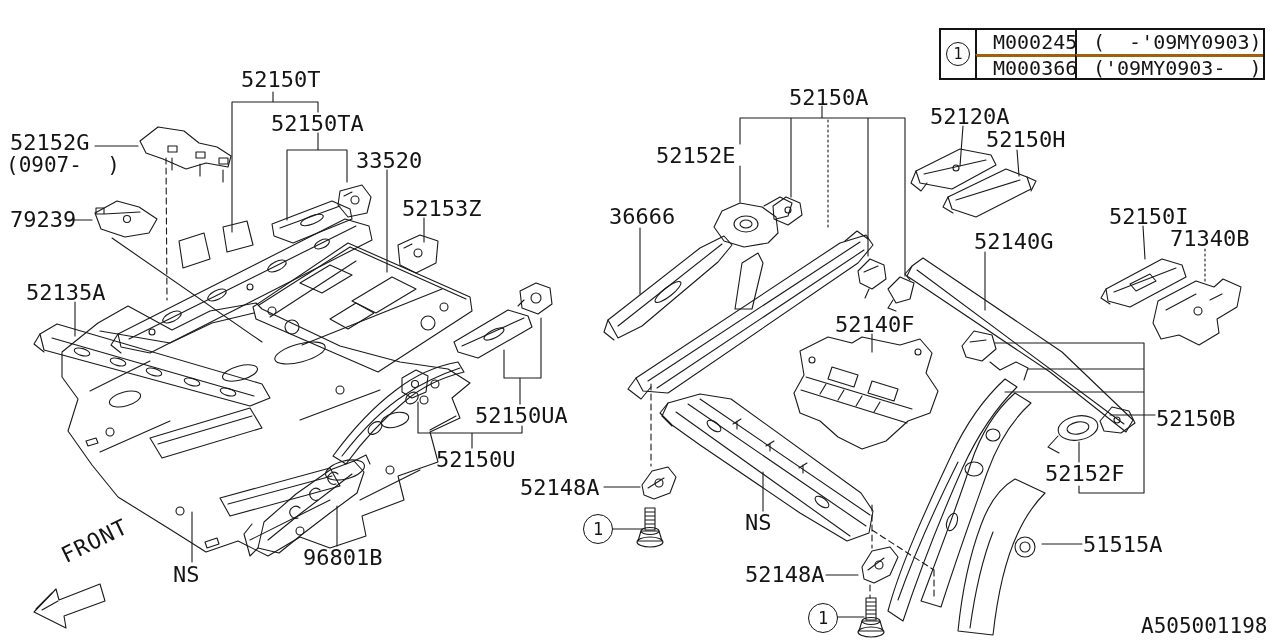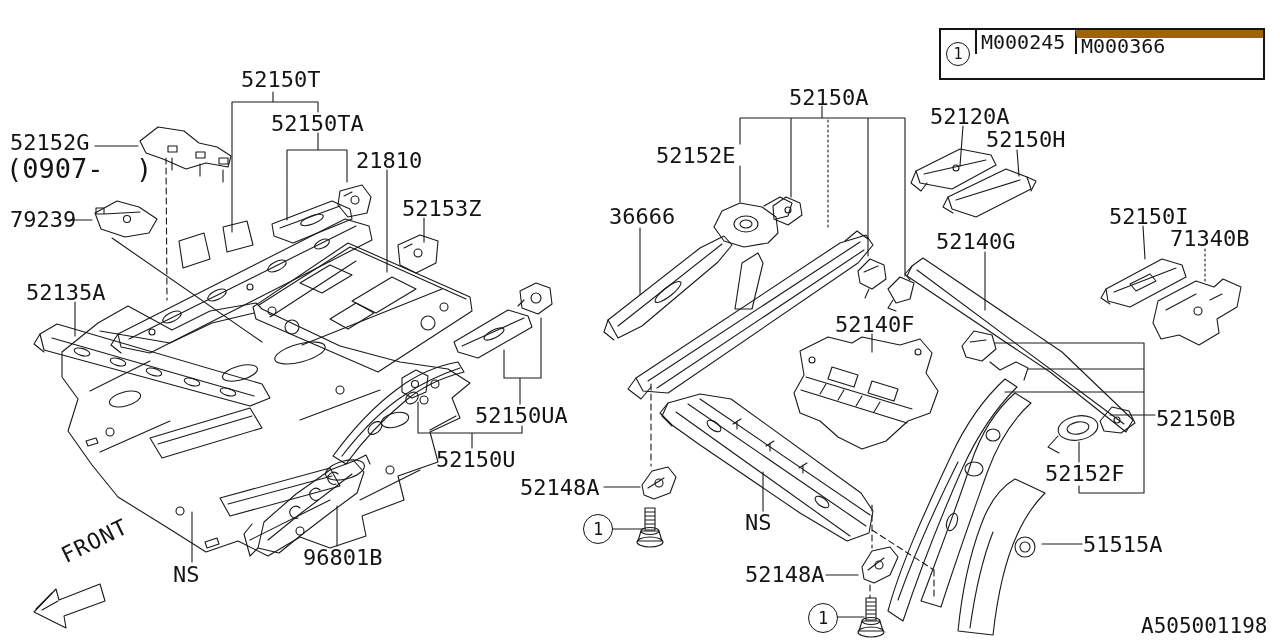--- a/index.html
+++ b/index.html
@@ -1,28 +1,28 @@
 <!DOCTYPE html>
 <html><head>
 <meta charset="utf-8">
 <style>
   html,body{margin:0;padding:0;background:#e8e8e8;}
   .stage{position:relative;width:1280px;height:640px;background:#ffffff;overflow:hidden;
          font-family:"DejaVu Sans Mono",monospace;color:#141414;}
   .stage svg{position:absolute;left:0;top:0;}
   .plabel{position:absolute;font-size:22px;line-height:1;white-space:pre;color:#141414;}
-  .plabel.sub{font-size:27px;}
+  .plabel.sub{font-size:21px;}
   .footer-id{position:absolute;left:1141px;top:616px;font-size:21px;line-height:1;white-space:pre;}
   .front-label{position:absolute;left:58px;top:547px;font-size:22px;line-height:1;
                transform:rotate(-26deg);transform-origin:left top;letter-spacing:1px;}
   .ref-table{position:absolute;left:939px;top:28px;display:grid;
              grid-template-columns:34px 100px 188px;grid-template-rows:24px 24px;
              border:2px solid #141414;font-size:20px;line-height:1;background:#fff;}
-  .rt-cell{border-left:2px solid #141414;display:flex;align-items:center;padding-left:4px;white-space:pre;}
-  .rt-cell.row2{border-top:8px solid #a16207;}
+  .rt-cell{border-left:2px solid #141414;display:flex;align-items:center;padding-left:16px;white-space:pre;}
+  .rt-cell.row2{border-top:3px solid #a16207;}
   .rt-ref{grid-row:1/3;display:flex;align-items:center;justify-content:center;}
   .circle-num{width:22px;height:22px;border:1.5px solid #141414;border-radius:50%;
               display:flex;align-items:center;justify-content:center;font-size:15px;line-height:1;}
   .bolt-callout{position:absolute;width:28px;height:28px;border:1.4px solid #141414;border-radius:50%;
                 display:flex;align-items:center;justify-content:center;font-size:17px;line-height:1;background:#fff;}
 </style>
 </head>
 <body>
 
 <div class="stage">
@@ -318,53 +318,55 @@
     <path d="M34,612 L56,589 L59,600 L100,584 L105,601 L64,616 L66,628 Z"></path>
     <path d="M42,610 L58,601 M36,609 L52,593"></path>
   </g>
 
 </g>
 </svg>
 
 <div>
   <div class="plabel" style="left:241px;top:69px">52150T</div>
   <div class="plabel" style="left:271px;top:113px">52150TA</div>
-  <div class="plabel" style="left:356px;top:150px">21810</div>
+  <div class="plabel" style="left:356px;top:150px">33520</div>
   <div class="plabel" style="left:402px;top:198px">52153Z</div>
   <div class="plabel" style="left:10px;top:132px">52152G</div>
   <div class="plabel sub" style="left:6px;top:155px">(0907-  )</div>
   <div class="plabel" style="left:10px;top:209px">79239</div>
   <div class="plabel" style="left:26px;top:282px">52135A</div>
   <div class="plabel" style="left:609px;top:206px">36666</div>
   <div class="plabel" style="left:656px;top:145px">52152E</div>
   <div class="plabel" style="left:789px;top:87px">52150A</div>
   <div class="plabel" style="left:930px;top:106px">52120A</div>
   <div class="plabel" style="left:986px;top:129px">52150H</div>
-  <div class="plabel" style="left:936px;top:231px">52140G</div>
+  <div class="plabel" style="left:974px;top:231px">52140G</div>
   <div class="plabel" style="left:1109px;top:206px">52150I</div>
   <div class="plabel" style="left:1170px;top:228px">71340B</div>
   <div class="plabel" style="left:835px;top:314px">52140F</div>
   <div class="plabel" style="left:475px;top:405px">52150UA</div>
   <div class="plabel" style="left:436px;top:449px">52150U</div>
   <div class="plabel" style="left:520px;top:477px">52148A</div>
   <div class="plabel" style="left:173px;top:564px">NS</div>
   <div class="plabel" style="left:303px;top:547px">96801B</div>
   <div class="plabel" style="left:745px;top:512px">NS</div>
   <div class="plabel" style="left:745px;top:564px">52148A</div>
   <div class="plabel" style="left:1156px;top:408px">52150B</div>
   <div class="plabel" style="left:1045px;top:463px">52152F</div>
   <div class="plabel" style="left:1083px;top:534px">51515A</div>
 </div>
 
 <div class="ref-table">
   <div class="rt-ref">
     <div class="circle-num">1</div>
   </div>
   <div class="rt-cell">M000245</div>
+  <div class="rt-cell">(  -'09MY0903)</div>
   <div class="rt-cell row2">M000366</div>
+  <div class="rt-cell row2">('09MY0903-  )</div>
 </div>
 
 <div class="bolt-callout" style="left:583px;top:514px">
   <span>1</span>
 </div>
 <div class="bolt-callout" style="left:808px;top:603px">
   <span>1</span>
 </div>
 
 <div class="front-label">FRONT</div>

